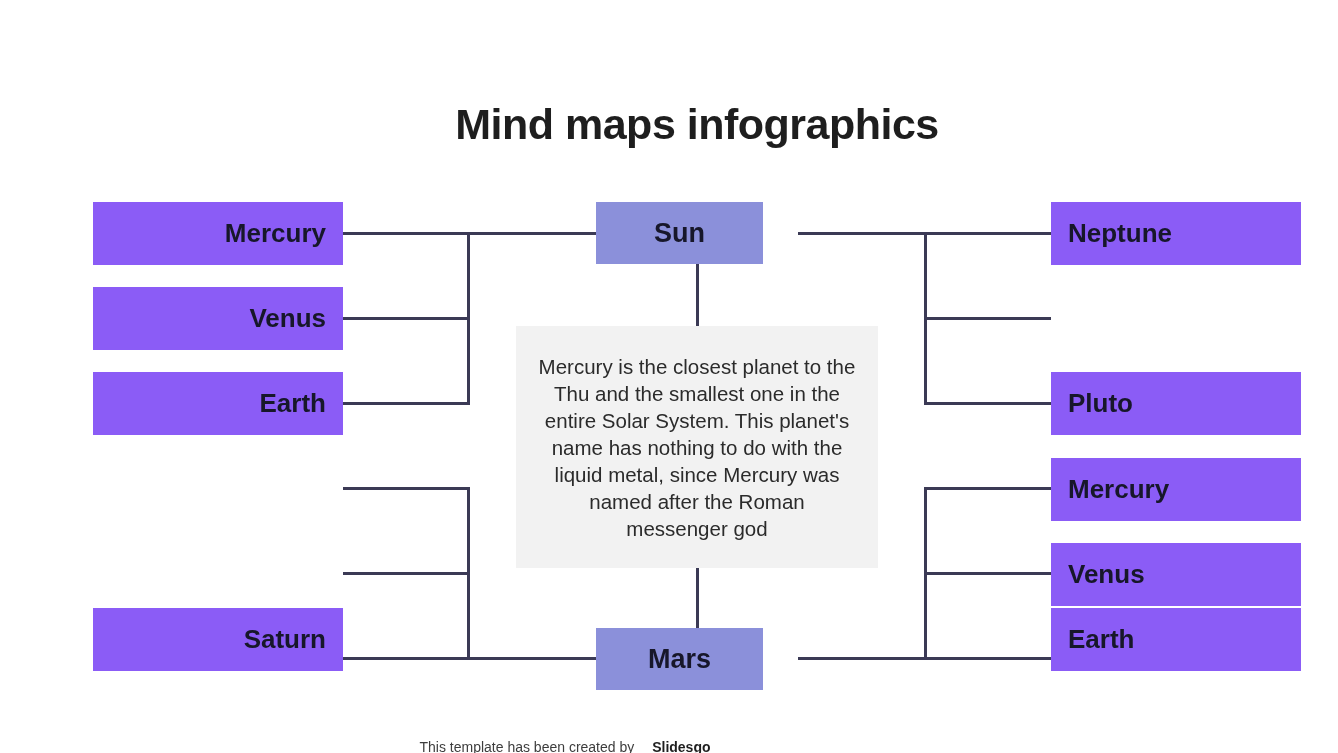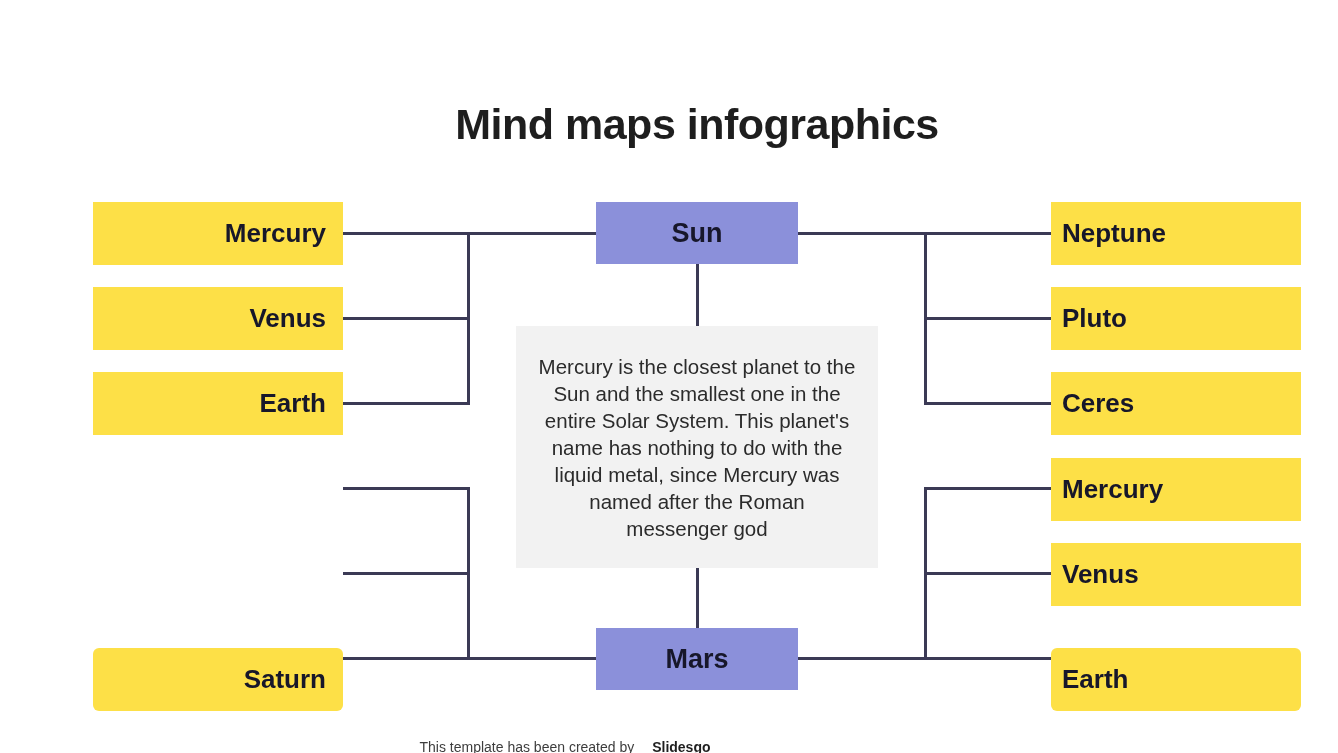--- a/index.html
+++ b/index.html
@@ -24,41 +24,41 @@
     font-weight: 800;
     letter-spacing: -0.5px;
     color: #1e1e1e;
   }
 
   
   .leaf {
     position: absolute;
     width: 250px;
     height: 63px;
-    background: #fde047;
+    background: #8b5cf6;
     display: flex;
     align-items: center;
     font-size: 26px;
     font-weight: 700;
     color: #17172a;
   }
   .leaf.left  { left: 65px;  justify-content: flex-end;  padding-right: 17px; }
-  .leaf.right { left: 1023px; justify-content: flex-start; padding-left: 11px; }
+  .leaf.right { left: 1023px; justify-content: flex-start; padding-left: 17px; }
   .r0 { top: 174px; }
   .r1 { top: 259px; }
   .r2 { top: 344px; }
   .r3 { top: 430px; }
   .r4 { top: 515px; }
-  .r5 { top: 620px; border-radius: 6px; }
+  .r5 { top: 580px; }
 
   
   .node {
     position: absolute;
     left: 568px;
-    width: 202px;
+    width: 167px;
     height: 62px;
     background: #8b90da;
     display: flex;
     align-items: center;
     justify-content: center;
     font-size: 27px;
     font-weight: 700;
     color: #17172a;
   }
   .node.sun  { top: 174px; }
@@ -105,32 +105,31 @@
 
   <div class="title">Mind maps infographics</div>
 
   <div class="leaf left r0">Mercury</div>
   <div class="leaf left r1">Venus</div>
   <div class="leaf left r2">Earth</div>
 
   <div class="leaf left r5">Saturn</div>
 
   <div class="leaf right r0">Neptune</div>
-  <div class="leaf right r1">Pluto</div>
-  <div class="leaf right r2">Ceres</div>
+  <div class="leaf right r2">Pluto</div>
 
   <div class="leaf right r3">Mercury</div>
   <div class="leaf right r4">Venus</div>
   <div class="leaf right r5">Earth</div>
 
   <div class="node sun">Sun</div>
   <div class="node moon">Mars</div>
 
   <div class="description">
-    <span>Mercury is the closest planet to the Sun and the smallest one in the entire Solar System. This planet's name has nothing to do with the liquid metal, since Mercury was named after the Roman messenger god</span>
+    <span>Mercury is the closest planet to the Thu and the smallest one in the entire Solar System. This planet's name has nothing to do with the liquid metal, since Mercury was named after the Roman messenger god</span>
   </div>
 
   <div class="line" style="left:315px; top:204px; width:253px; height:3px;"></div>
   <div class="line" style="left:315px; top:289px; width:127px; height:3px;"></div>
   <div class="line" style="left:315px; top:374px; width:127px; height:3px;"></div>
   <div class="line" style="left:439px; top:204px; width:3px;  height:173px;"></div>
 
   <div class="line" style="left:315px; top:459px; width:127px; height:3px;"></div>
   <div class="line" style="left:315px; top:544px; width:127px; height:3px;"></div>
   <div class="line" style="left:315px; top:629px; width:253px; height:3px;"></div>

